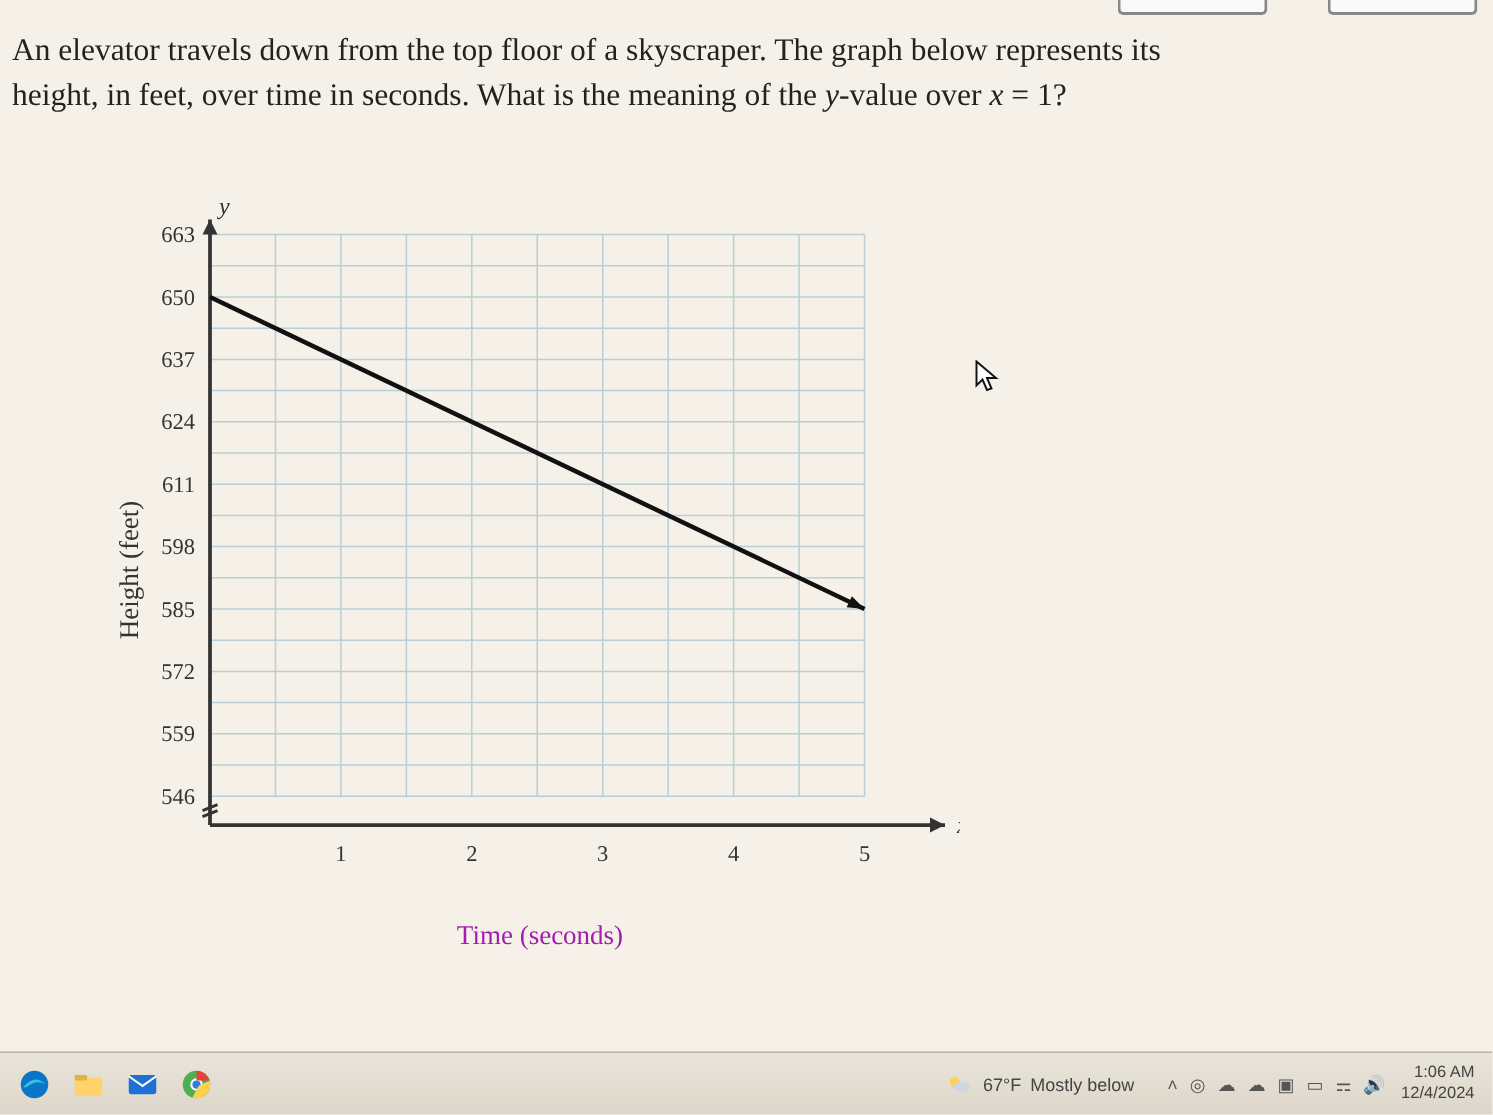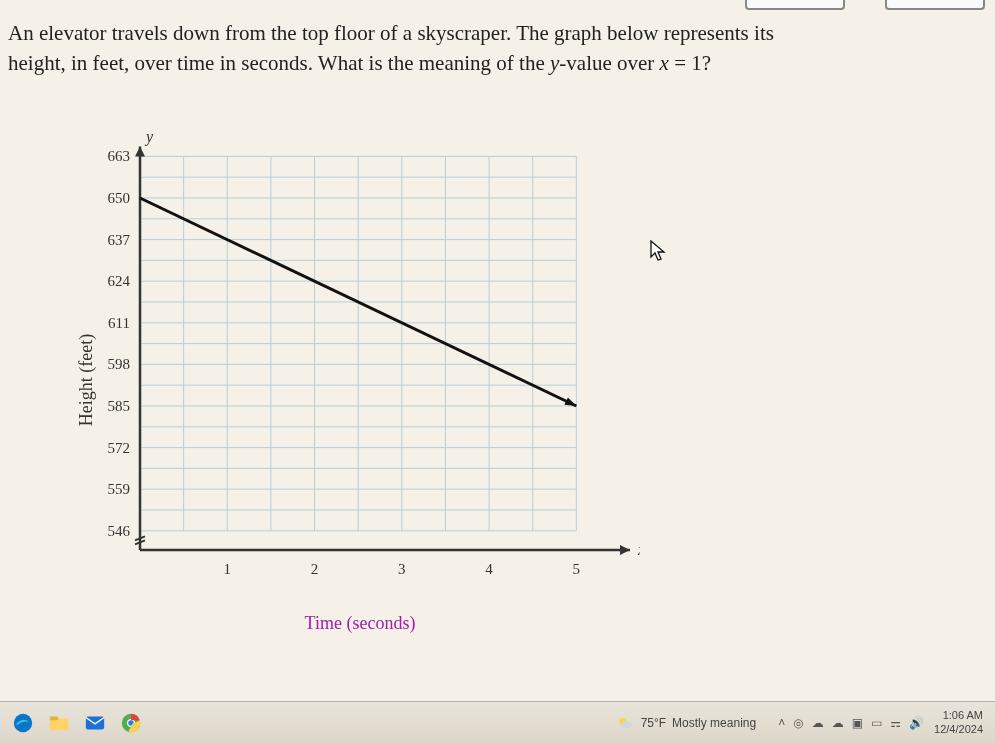--- a/index.html
+++ b/index.html
@@ -202,22 +202,22 @@
           <path d="M21.5 9 A10 10 0 0 1 9 21.5 L13.5 13 Z" fill="#fcd14b"></path>
         </svg>
     </span>
   </div>
   <div class="tb-right">
     <div class="weather">
       <svg width="20" height="20" viewBox="0 0 24 24">
           <circle cx="9" cy="10" r="4" fill="#ffd24a"></circle>
           <ellipse cx="14" cy="14" rx="7" ry="4" fill="#cfd6dc"></ellipse>
         </svg>
-      <span>75°F</span>
-      <span>Mostly meaning</span>
+      <span>67°F</span>
+      <span>Mostly below</span>
     </div>
     <div class="tray-icons">
       <span>˄</span>
       <span>◎</span>
       <span>☁</span>
       <span>☁</span>
       <span>▣</span>
       <span>▭</span>
       <span>⚎</span>
       <span>🔊</span>

